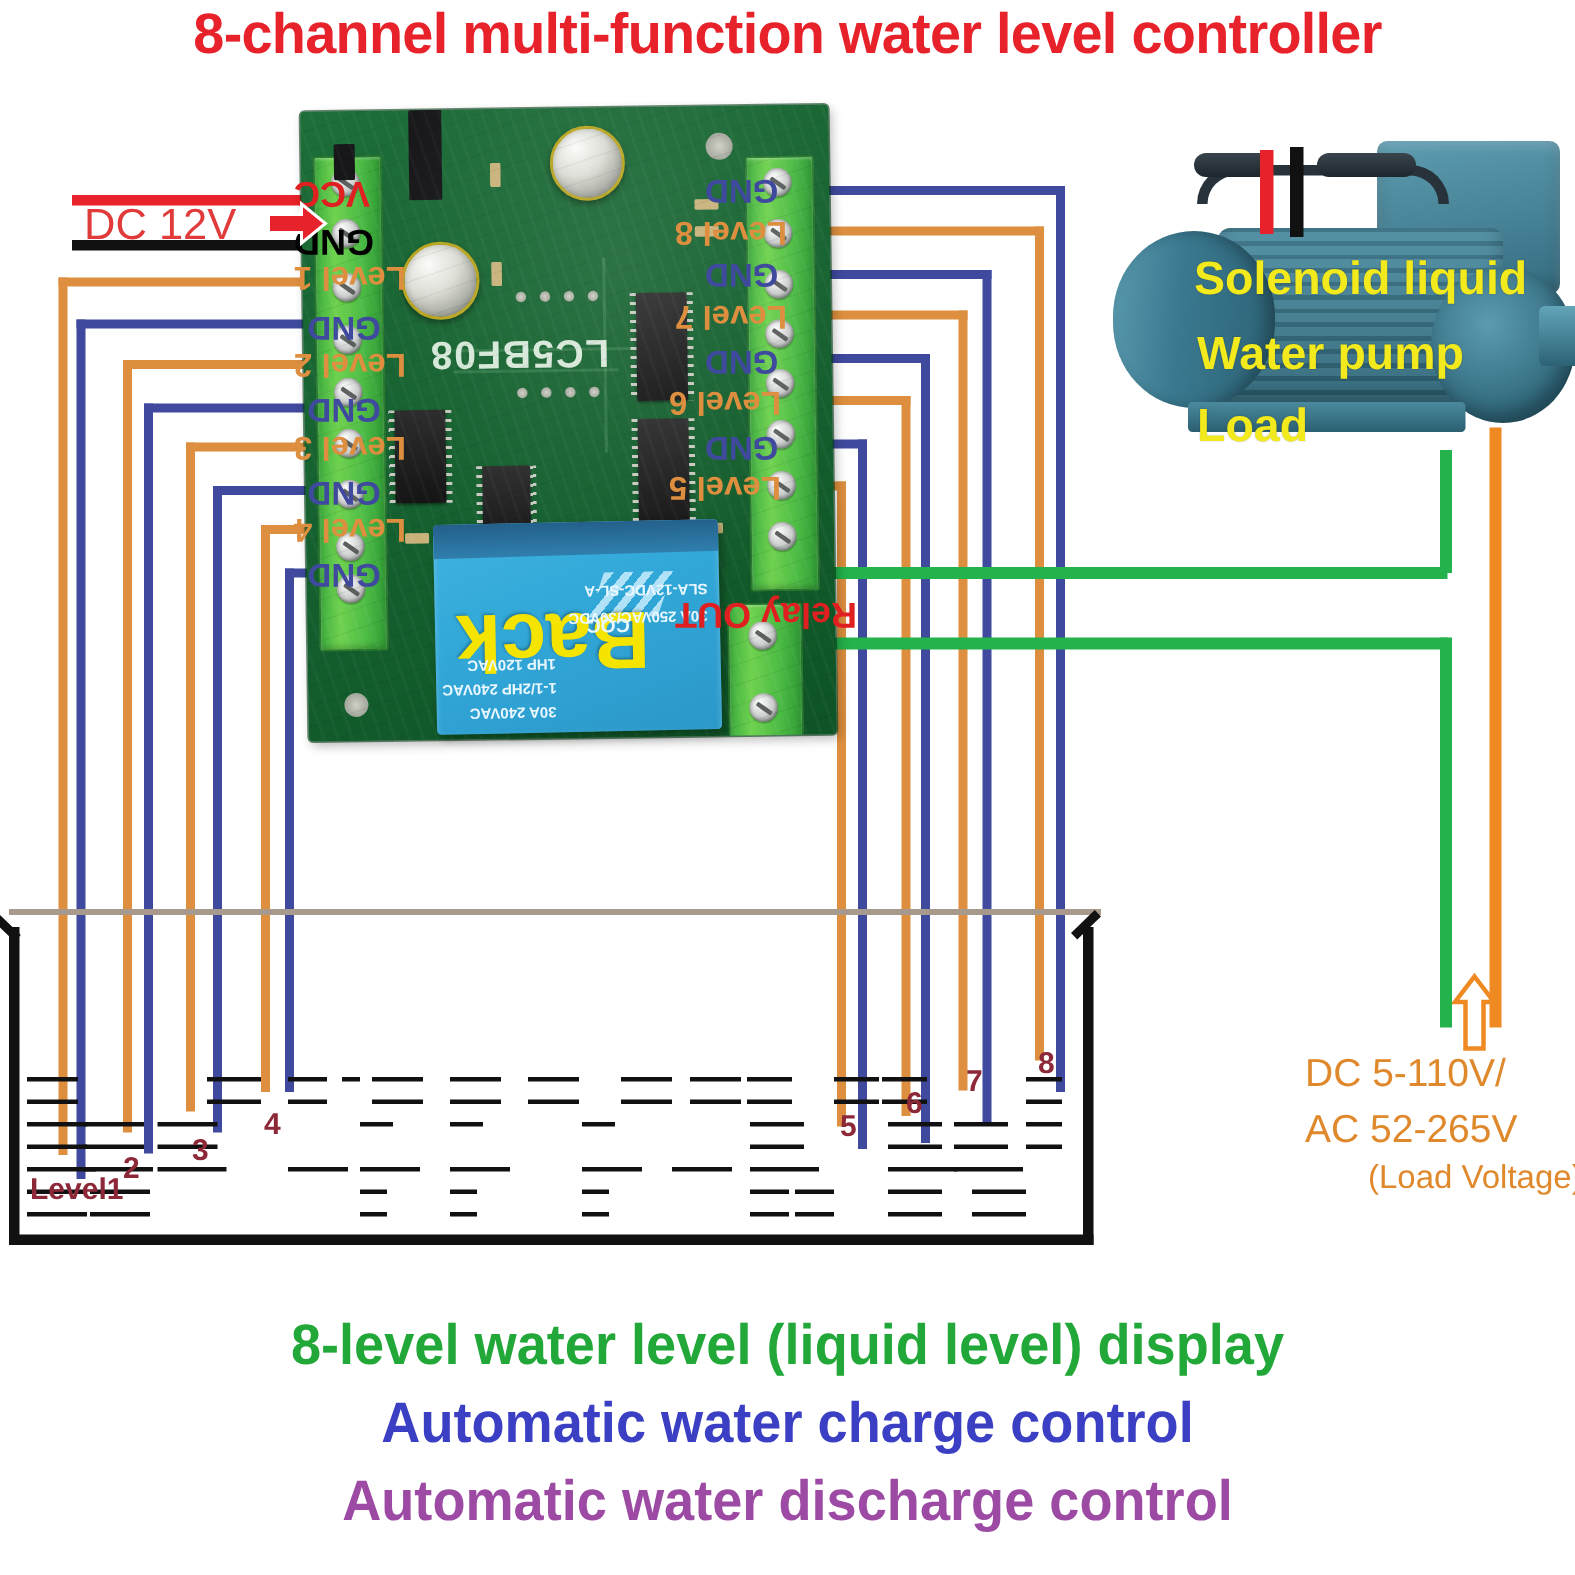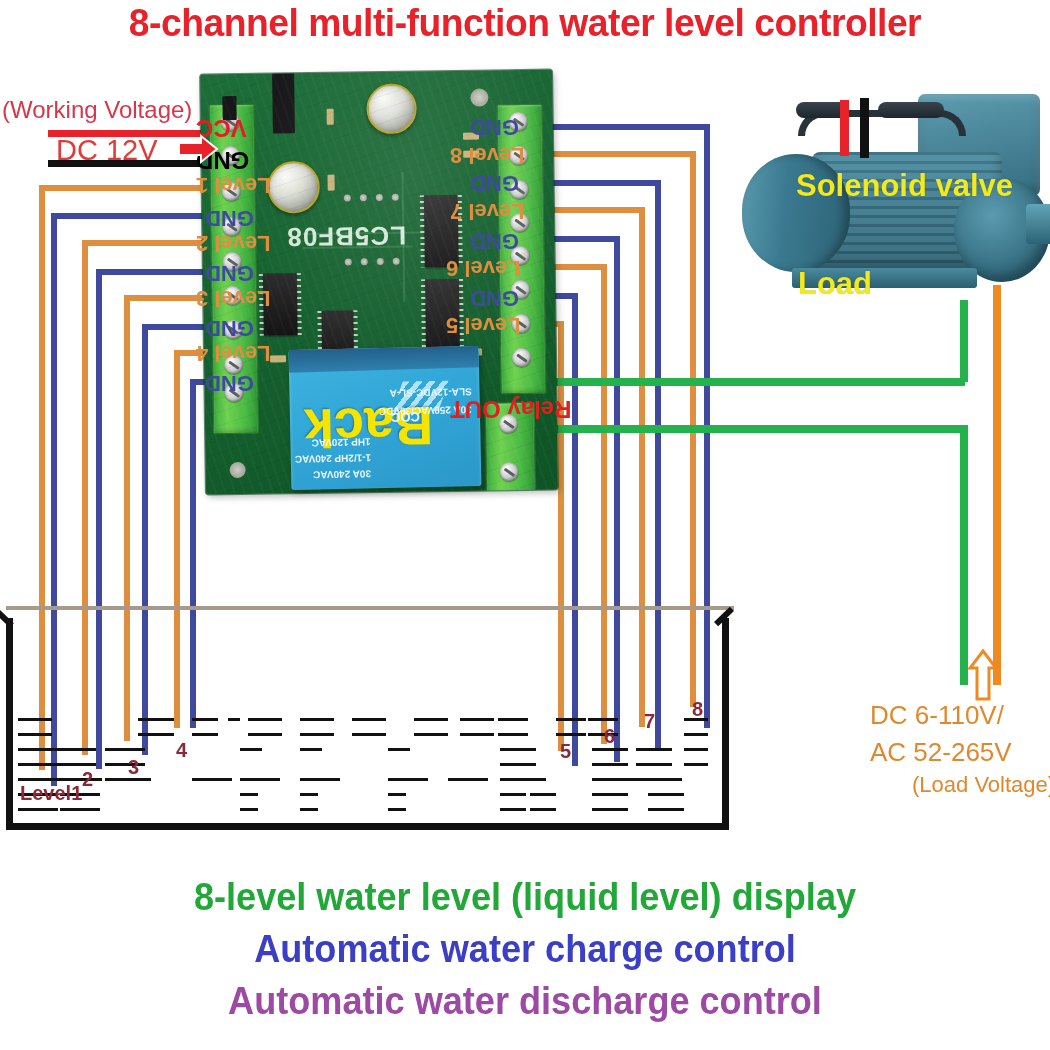--- a/index.html
+++ b/index.html
@@ -390,48 +390,48 @@
     <div style="position:absolute;left:470px;top:170px;transform:rotate(180deg);color:#3f4a9e;font-weight:bold;font-size:22px;">GND</div>
     <div style="position:absolute;left:450px;top:198px;transform:rotate(180deg);color:#dd8f3f;font-weight:bold;font-size:22px;">Level 7</div>
     <div style="position:absolute;left:470px;top:228px;transform:rotate(180deg);color:#3f4a9e;font-weight:bold;font-size:22px;">GND</div>
     <div style="position:absolute;left:446px;top:255px;transform:rotate(180deg);color:#dd8f3f;font-weight:bold;font-size:22px;">Level 6</div>
     <div style="position:absolute;left:470px;top:285px;transform:rotate(180deg);color:#3f4a9e;font-weight:bold;font-size:22px;">GND</div>
     <div style="position:absolute;left:446px;top:312px;transform:rotate(180deg);color:#dd8f3f;font-weight:bold;font-size:22px;">Level 5</div>
 
     <div style="position:absolute;left:450px;top:395px;transform:rotate(180deg);color:#e02020;font-weight:bold;font-size:24px;">Relay OUT</div>
   </div>
 
-  <div class="wv-text" style="left:2px; top:96px;">(Working Voltage)</div>
   <div class="dc12" style="left:56px; top:134px;">DC 12V</div>
   <svg style="position:absolute; left:177px; top:133px;" width="42" height="32" viewBox="0 0 42 32">
     <path d="M2 10 H24 V3 L40 16 L24 29 V22 H2 Z" fill="#e8222a" stroke="#ffffff" stroke-width="2"></path>
   </svg>
 
   <div id="pump">
     <div class="ptank"></div>
     <div class="pbarrel"></div>
     <div class="pmotor"></div>
     <div class="pvolute"></div>
     <div class="pnozzle"></div>
     <div class="pfoot"></div>
     <div class="phandle"></div>
     <div class="phandgrip" style="left:56px; width:52px;"></div>
     <div class="phandgrip" style="left:138px; width:66px;"></div>
 
     <div style="position:absolute;left:100px;top:8px;width:9px;height:56px;background:#e8222a;"></div>
     <div style="position:absolute;left:120px;top:6px;width:9px;height:60px;background:#111;"></div>
 
-    <div class="plabel" style="left:56px; top:76px;">Solenoid valve</div>
+    <div class="plabel" style="left:56px; top:76px;">Solenoid liquid</div>
+    <div class="plabel" style="left:58px; top:126px;">Water pump</div>
     <div class="plabel" style="left:58px; top:174px;">Load</div>
   </div>
 
   <svg style="position:absolute; left:968px; top:648px;" width="30" height="54" viewBox="0 0 30 54">
     <path d="M15 3 L28 20 H21 V51 H9 V20 H2 Z" fill="none" stroke="#ef8a23" stroke-width="3"></path>
   </svg>
-  <div class="loadtxt" style="left:870px; top:700px;">DC 6-110V/</div>
+  <div class="loadtxt" style="left:870px; top:700px;">DC 5-110V/</div>
   <div class="loadtxt" style="left:870px; top:737px;">AC 52-265V</div>
   <div class="loadtxt" style="left:912px; top:772px; font-size:22px;">(Load Voltage)</div>
 
   <div id="tank">
 
     <div style="position:absolute;left:6px;top:6px;width:728px;height:4px;background:#a79a8d;"></div>
 
     <div class="tankline" style="left:6px; top:18px; width:7px; height:212px;"></div>
     <div class="tankline" style="left:722px; top:18px; width:7px; height:212px;"></div>
     <div class="tankline" style="left:6px; top:223px; width:723px; height:7px;"></div>

